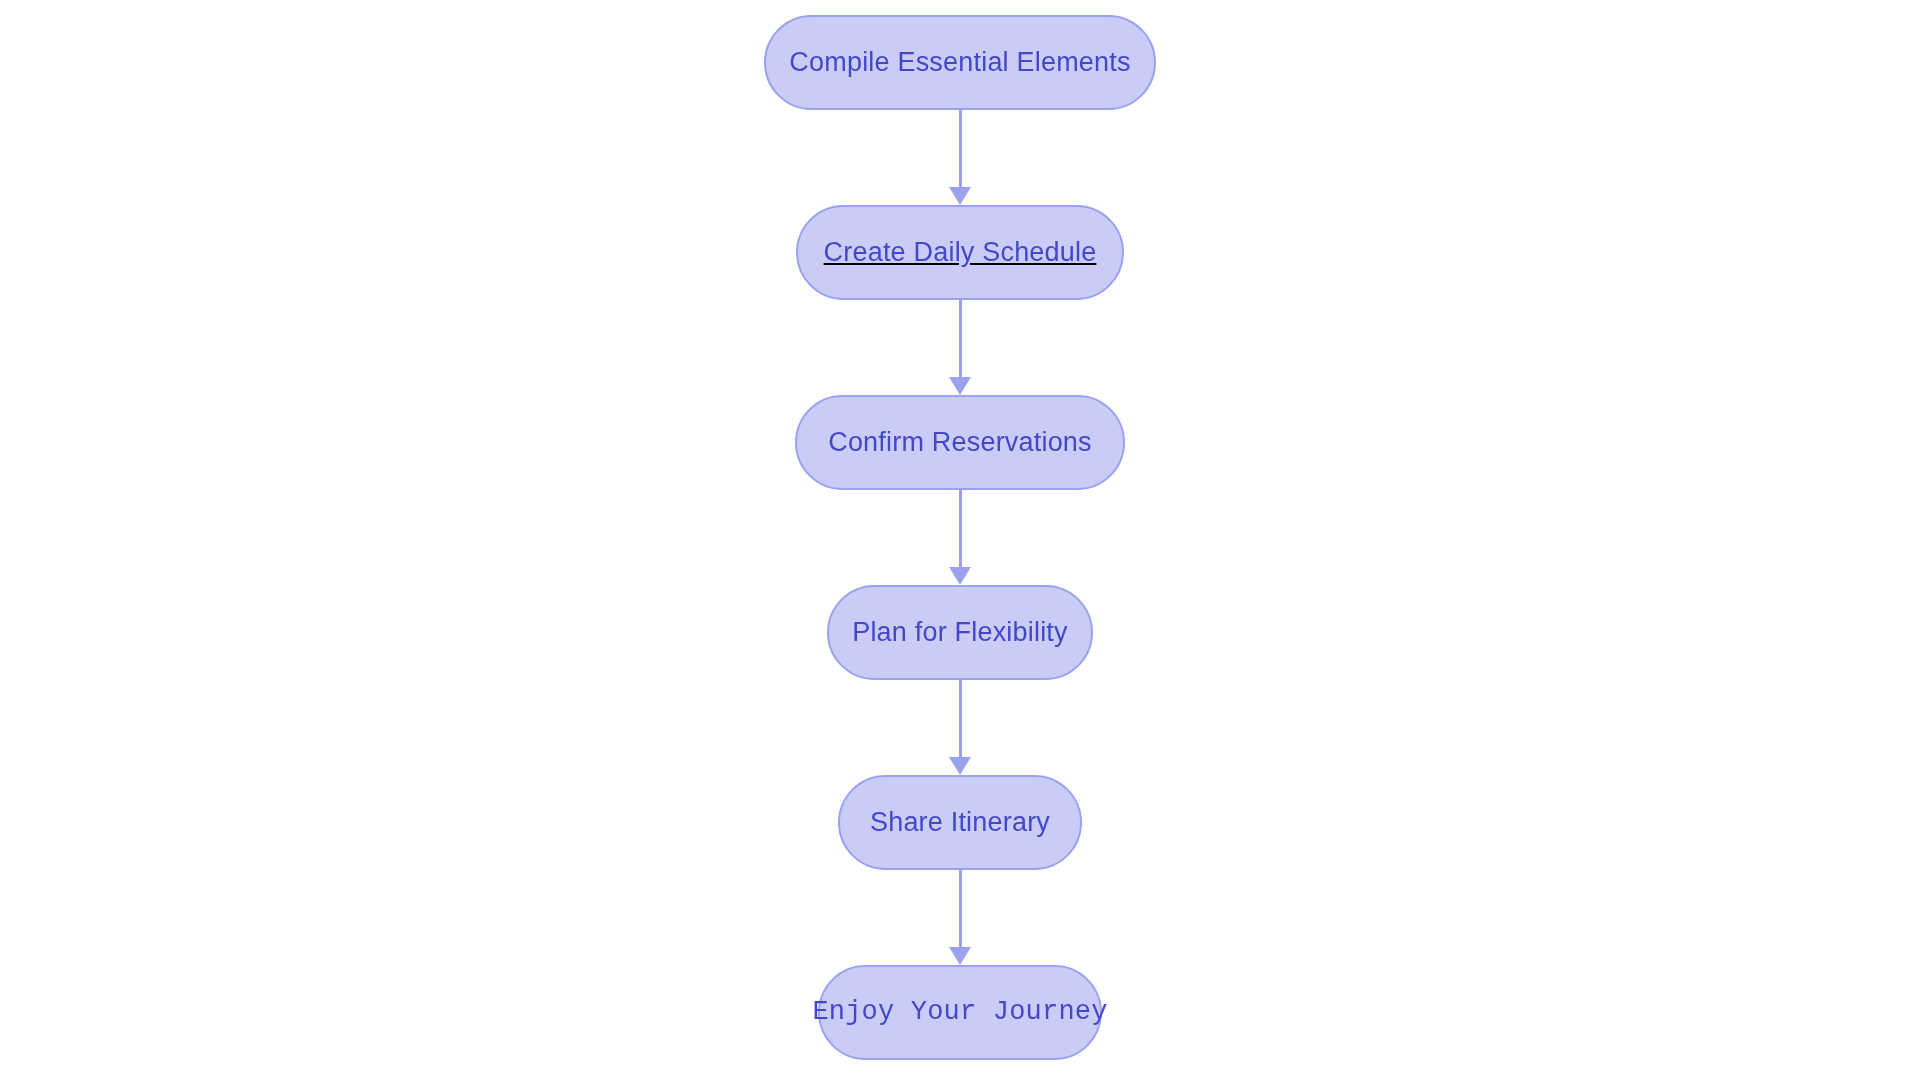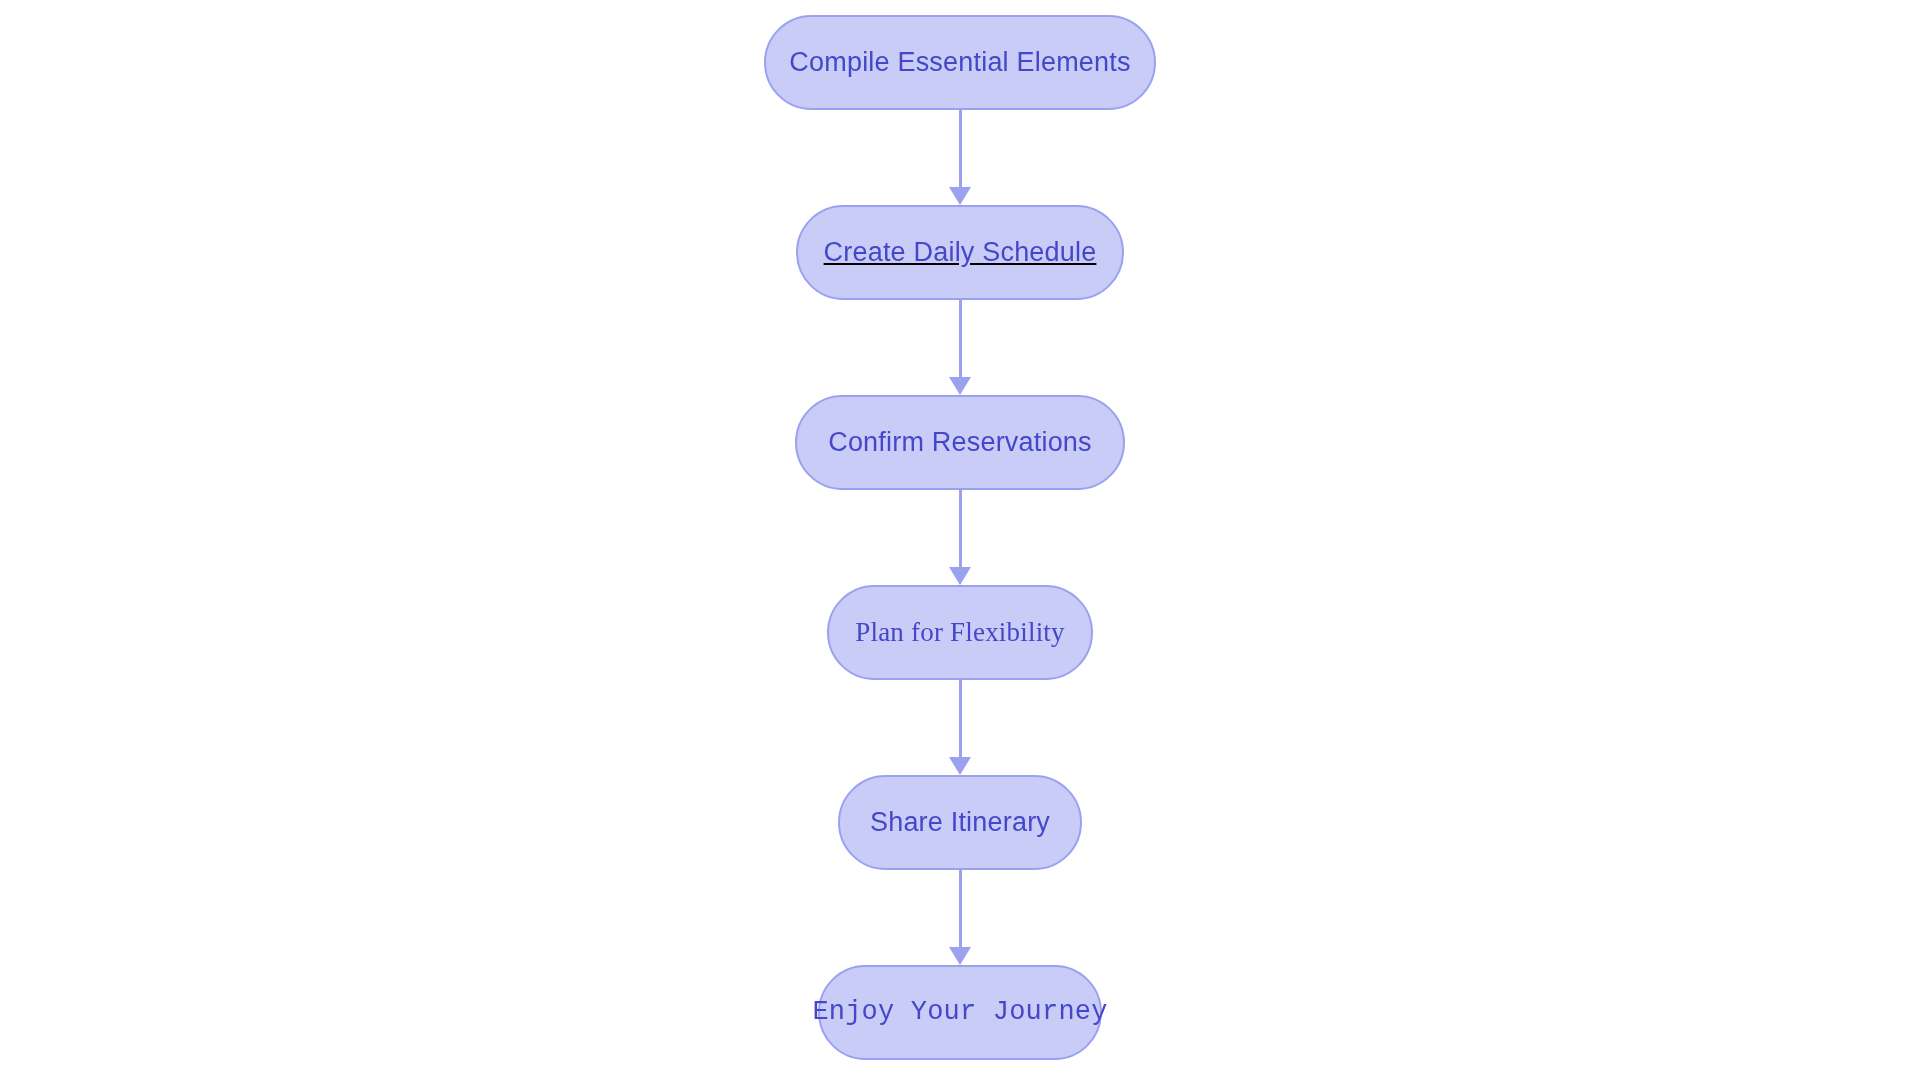--- a/index.html
+++ b/index.html
@@ -36,21 +36,21 @@
     font-size: 27px;
     font-weight: 400;
     letter-spacing: 0.2px;
     white-space: nowrap;
     line-height: 1;
   }
   
   .flow-node:nth-of-type(1) { top: 15px;  width: 392px; }
   .flow-node:nth-of-type(2) { top: 205px; width: 328px; text-decoration: underline; }
   .flow-node:nth-of-type(3) { top: 395px; width: 330px; justify-content: center; }
-  .flow-node:nth-of-type(4) { top: 585px; width: 266px; font-family: Liberation Serif, serif; }
+  .flow-node:nth-of-type(4) { top: 585px; width: 266px; }
   .flow-node:nth-of-type(5) { top: 775px; width: 244px; }
   .flow-node:nth-of-type(6) { top: 965px; width: 284px; font-family: Liberation Mono, monospace; }
 
   .flow-arrow {
     position: absolute;
     left: 50%;
     transform: translateX(-50%);
     width: 24px;
     height: 95px;
     display: flex;

